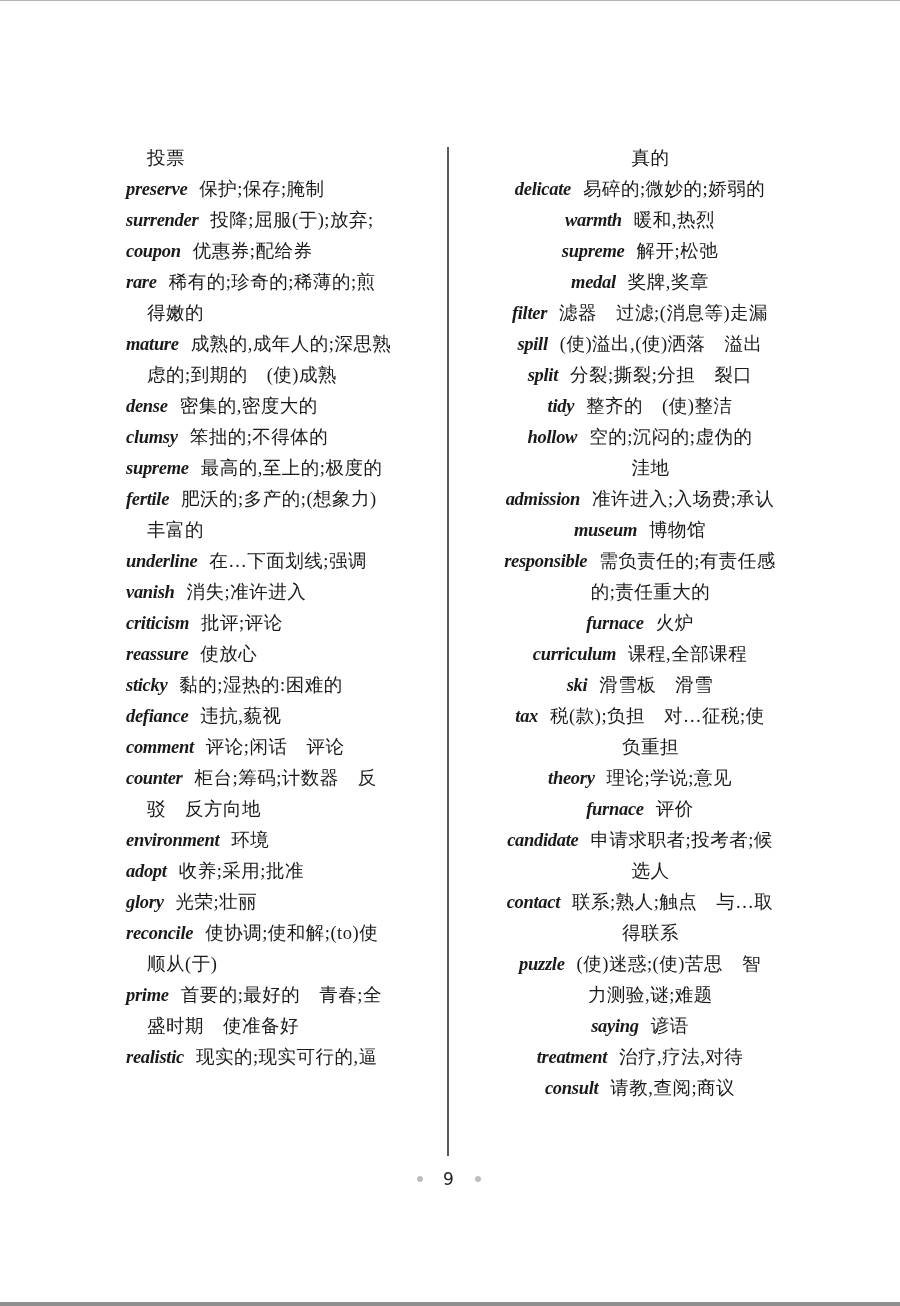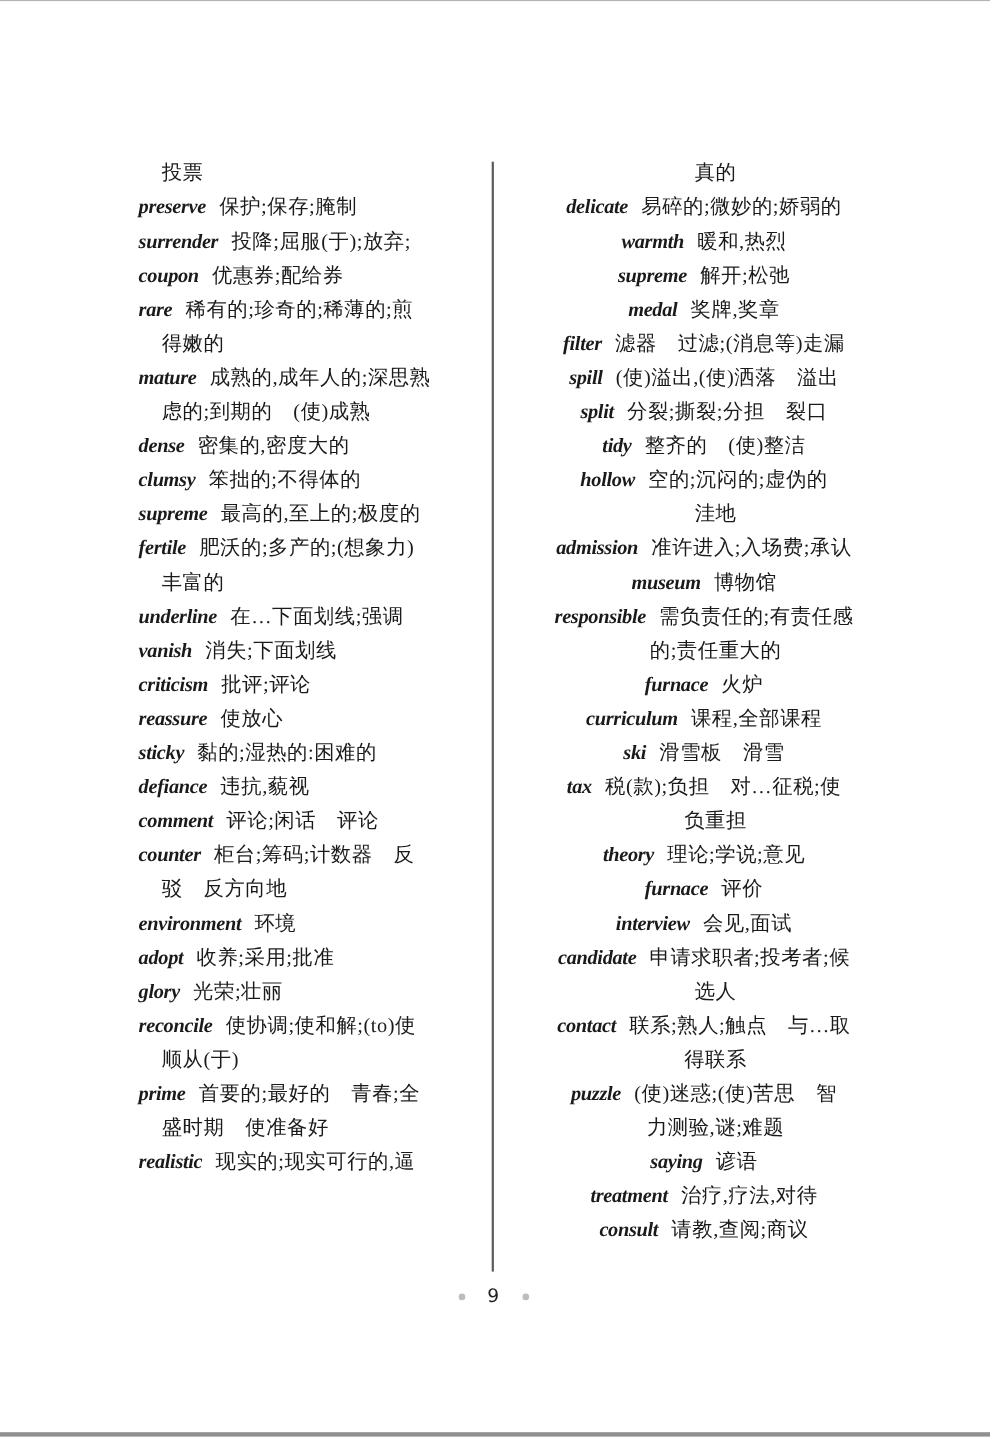--- a/index.html
+++ b/index.html
@@ -38,21 +38,21 @@
     <div class="line"><span class="word">rare</span><span class="def">稀有的;珍奇的;稀薄的;煎</span></div>
     <div class="line cont"><span class="def">得嫩的</span></div>
     <div class="line"><span class="word">mature</span><span class="def">成熟的,成年人的;深思熟</span></div>
     <div class="line cont"><span class="def">虑的;到期的　(使)成熟</span></div>
     <div class="line"><span class="word">dense</span><span class="def">密集的,密度大的</span></div>
     <div class="line"><span class="word">clumsy</span><span class="def">笨拙的;不得体的</span></div>
     <div class="line"><span class="word">supreme</span><span class="def">最高的,至上的;极度的</span></div>
     <div class="line"><span class="word">fertile</span><span class="def">肥沃的;多产的;(想象力)</span></div>
     <div class="line cont"><span class="def">丰富的</span></div>
     <div class="line"><span class="word">underline</span><span class="def">在…下面划线;强调</span></div>
-    <div class="line"><span class="word">vanish</span><span class="def">消失;下面划线</span></div>
+    <div class="line"><span class="word">vanish</span><span class="def">消失;准许进入</span></div>
     <div class="line"><span class="word">criticism</span><span class="def">批评;评论</span></div>
     <div class="line"><span class="word">reassure</span><span class="def">使放心</span></div>
     <div class="line"><span class="word">sticky</span><span class="def">黏的;湿热的:困难的</span></div>
     <div class="line"><span class="word">defiance</span><span class="def">违抗,藐视</span></div>
     <div class="line"><span class="word">comment</span><span class="def">评论;闲话　评论</span></div>
     <div class="line"><span class="word">counter</span><span class="def">柜台;筹码;计数器　反</span></div>
     <div class="line cont"><span class="def">驳　反方向地</span></div>
     <div class="line"><span class="word">environment</span><span class="def">环境</span></div>
     <div class="line"><span class="word">adopt</span><span class="def">收养;采用;批准</span></div>
     <div class="line"><span class="word">glory</span><span class="def">光荣;壮丽</span></div>
@@ -79,21 +79,20 @@
     <div class="line"><span class="word">museum</span><span class="def">博物馆</span></div>
     <div class="line"><span class="word">responsible</span><span class="def">需负责任的;有责任感</span></div>
     <div class="line cont"><span class="def">的;责任重大的</span></div>
     <div class="line"><span class="word">furnace</span><span class="def">火炉</span></div>
     <div class="line"><span class="word">curriculum</span><span class="def">课程,全部课程</span></div>
     <div class="line"><span class="word">ski</span><span class="def">滑雪板　滑雪</span></div>
     <div class="line"><span class="word">tax</span><span class="def">税(款);负担　对…征税;使</span></div>
     <div class="line cont"><span class="def">负重担</span></div>
     <div class="line"><span class="word">theory</span><span class="def">理论;学说;意见</span></div>
     <div class="line"><span class="word">furnace</span><span class="def">评价</span></div>
-    <div class="line"><span class="word">interview</span><span class="def">会见,面试</span></div>
     <div class="line"><span class="word">candidate</span><span class="def">申请求职者;投考者;候</span></div>
     <div class="line cont"><span class="def">选人</span></div>
     <div class="line"><span class="word">contact</span><span class="def">联系;熟人;触点　与…取</span></div>
     <div class="line cont"><span class="def">得联系</span></div>
     <div class="line"><span class="word">puzzle</span><span class="def">(使)迷惑;(使)苦思　智</span></div>
     <div class="line cont"><span class="def">力测验,谜;难题</span></div>
     <div class="line"><span class="word">saying</span><span class="def">谚语</span></div>
     <div class="line"><span class="word">treatment</span><span class="def">治疗,疗法,对待</span></div>
     <div class="line"><span class="word">consult</span><span class="def">请教,查阅;商议</span></div>
   </div>

